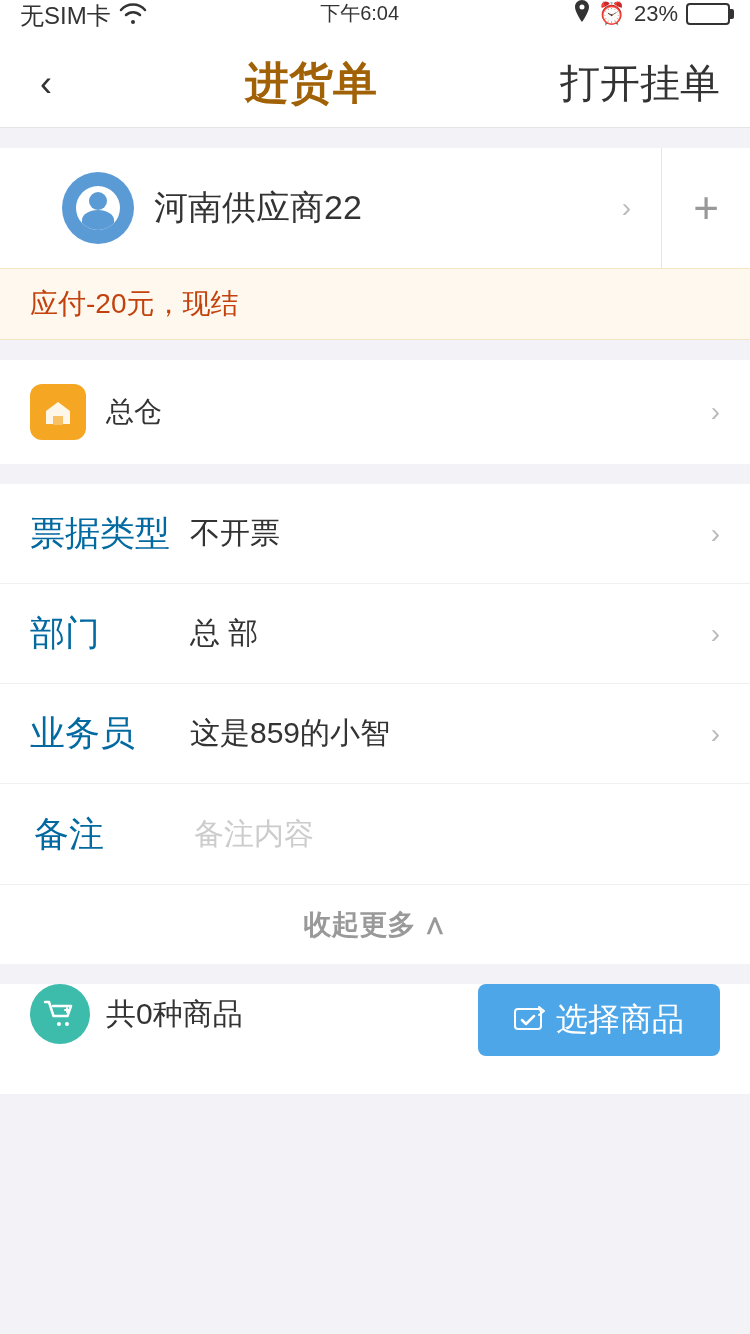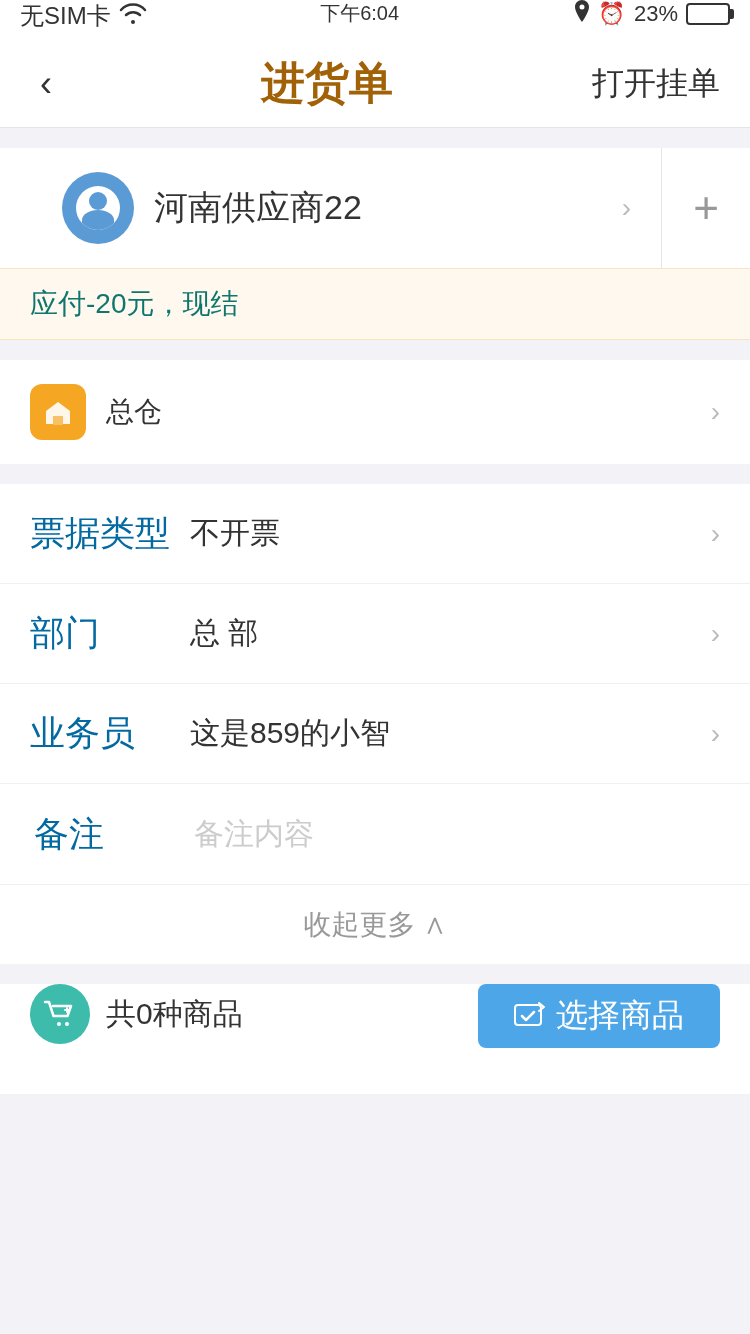--- a/index.html
+++ b/index.html
@@ -69,21 +69,21 @@
       color: #333;
       cursor: pointer;
       padding: 10px;
     }
     .nav-title {
       font-size: 44px;
       font-weight: 600;
       color: #a16207;
     }
     .nav-action {
-      font-size: 32px;
+      font-size: 40px;
       color: #333;
       cursor: pointer;
     }
 
     
     .section-gap {
       height: 20px;
       background: #f2f2f7;
     }
 
@@ -159,21 +159,21 @@
       font-size: 44px;
       color: #999;
       cursor: pointer;
     }
 
     
     .alert-row {
       background: #fff8ee;
       padding: 16px 30px;
       font-size: 28px;
-      color: #0f766e;
+      color: #c2410c;
       border-top: 1px solid #f5e5c0;
       border-bottom: 1px solid #f5e5c0;
     }
 
     
     .warehouse-row {
       background: #fff;
       display: flex;
       align-items: center;
       padding: 24px 30px;
@@ -232,20 +232,21 @@
     .collapse-btn {
       background: #fff;
       height: 80px;
       display: flex;
       align-items: center;
       justify-content: center;
       font-size: 28px;
       color: #999;
       cursor: pointer;
       border-top: 1px solid #f0f0f0;
+      font-weight: bold;
     }
 
     
     .bottom-bar {
       background: #fff;
       margin-top: 20px;
       height: 110px;
       display: flex;
       align-items: flex-start;
       justify-content: space-between;
@@ -267,21 +268,21 @@
     }
     .product-count-text {
       font-size: 30px;
       color: #333;
     }
     .select-btn {
       background: #4da6e8;
       color: #fff;
       border: none;
       border-radius: 8px;
-      height: 64px;
+      height: 72px;
       padding: 0 36px;
       font-size: 32px;
       display: flex;
       align-items: center;
       gap: 10px;
       cursor: pointer;
     }
 
     
     .page-bg {

